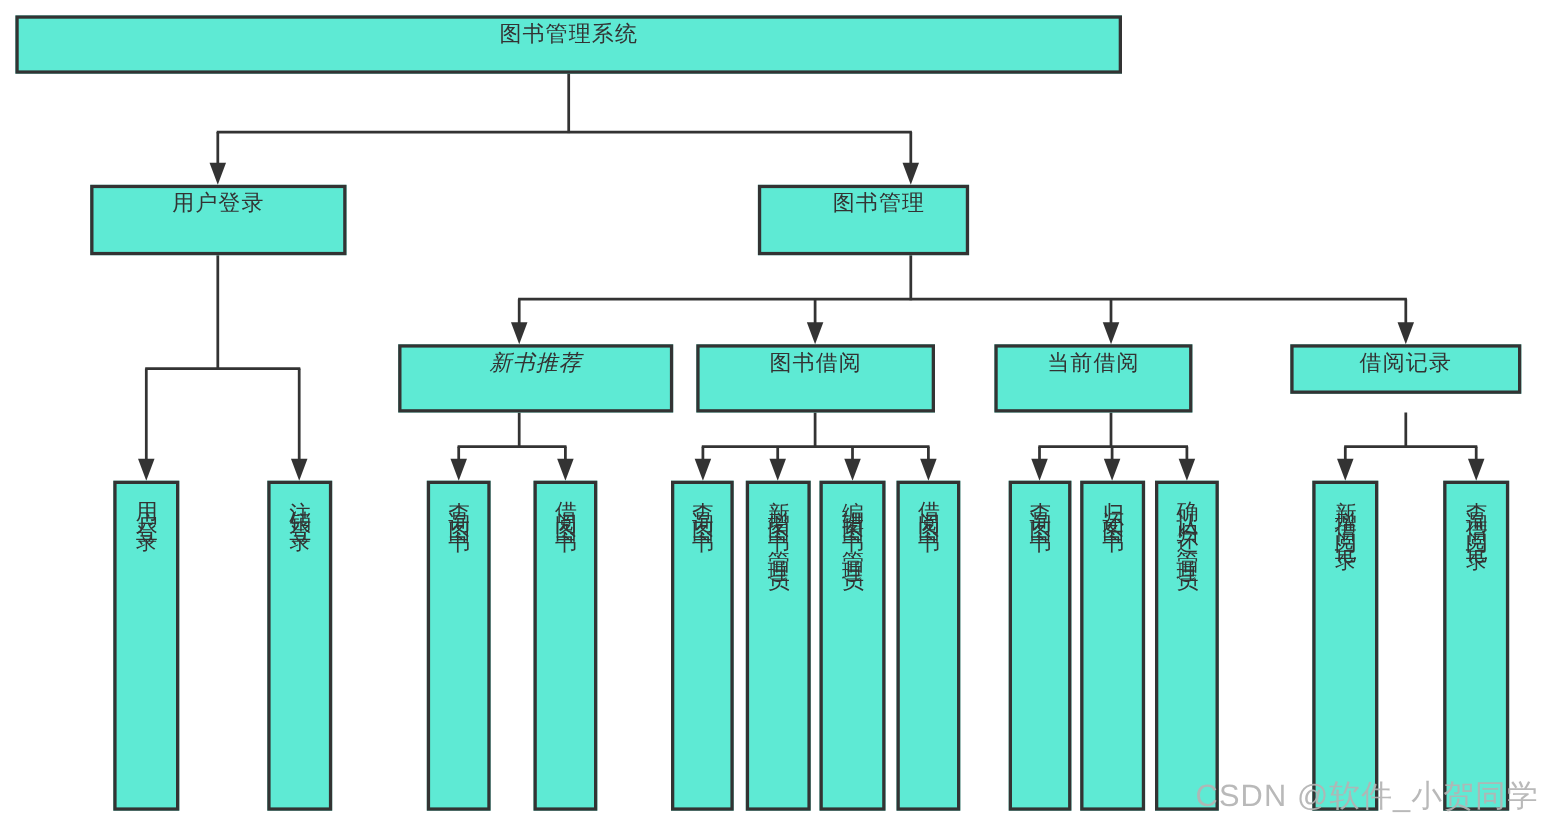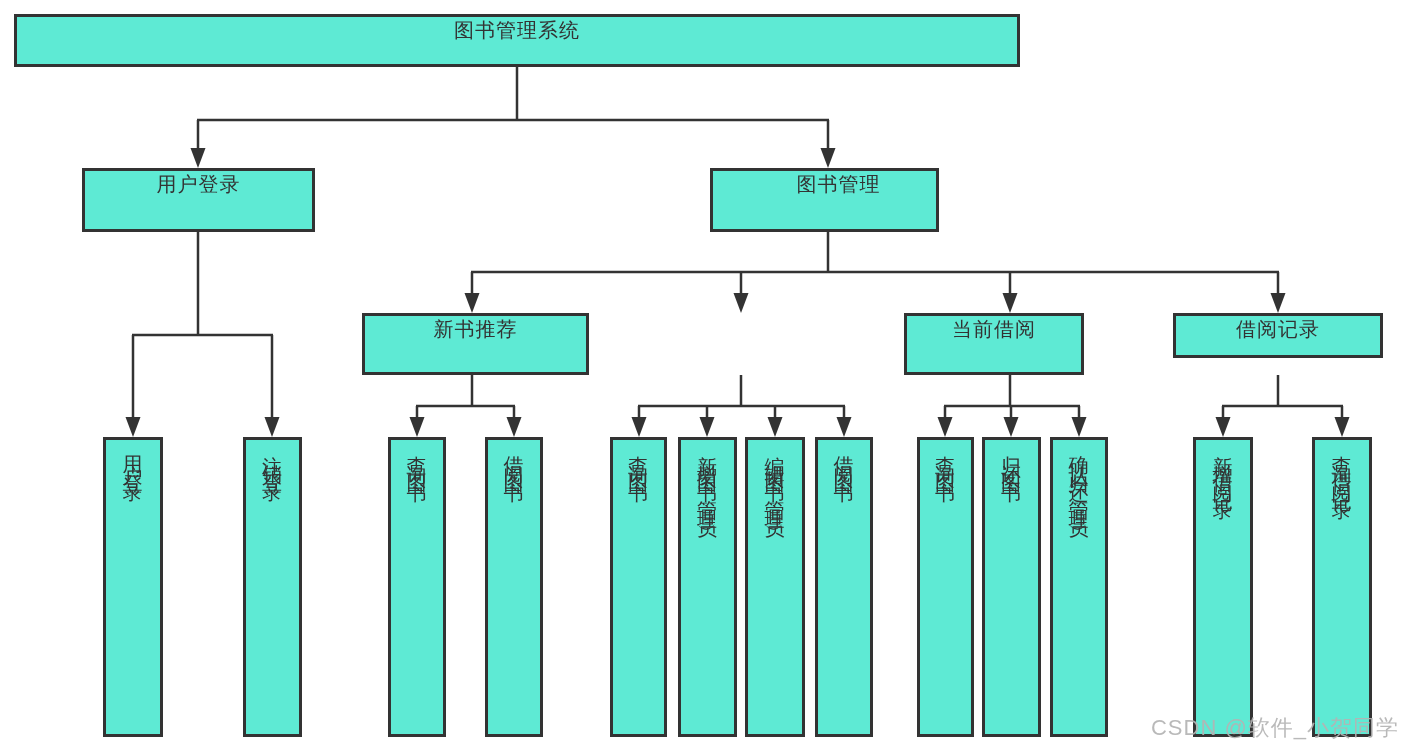--- a/index.html
+++ b/index.html
@@ -42,43 +42,43 @@
   .leaf .v-label {
     writing-mode: vertical-rl;
     text-orientation: mixed;
     letter-spacing: 9px;
     line-height: 1;
     white-space: nowrap;
   }
   
   #n-root { left: 14px;  top: 14px;  width: 1006px; height: 53px; }
   #n-l2a  { left: 82px;  top: 168px; width: 233px;  height: 64px; }
-  #n-l2b  { left: 710px; top: 168px; width: 229px;  height: 64px; padding-left: 28px; }
-  #n-l3a  { left: 362px; top: 313px; width: 227px;  height: 62px; }
+  #n-l2b  { left: 689px; top: 168px; width: 192px;  height: 64px; padding-left: 28px; }
+  #n-l3a  { left: 362px; top: 313px; width: 250px;  height: 62px; font-style: italic; }
   #n-l3b  { left: 633px; top: 313px; width: 217px;  height: 62px; }
   #n-l3c  { left: 904px; top: 313px; width: 180px;  height: 62px; }
   #n-l3d  { left: 1173px;top: 313px; width: 210px;  height: 45px; }
   #n-a1 { left: 103px;  width: 60px; }
   #n-a2 { left: 243px;  width: 59px; }
   #n-b1 { left: 388px;  width: 58px; }
   #n-b2 { left: 485px;  width: 58px; }
   #n-c1 { left: 610px;  width: 57px; }
   #n-c2 { left: 678px;  width: 59px; }
   #n-c3 { left: 745px;  width: 60px; }
   #n-c4 { left: 815px;  width: 58px; }
   #n-d1 { left: 917px;  width: 57px; }
   #n-d2 { left: 982px;  width: 59px; }
   #n-d3 { left: 1050px; width: 58px; }
   #n-e1 { left: 1193px; width: 60px; }
   #n-e2 { left: 1312px; width: 60px; }
   .watermark {
     position: absolute;
     right: 6px;
     bottom: 4px;
-    font-size: 22px;
+    font-size: 28px;
     color: #b4b4b4;
     opacity: 0.92;
     letter-spacing: 1px;
     white-space: nowrap;
     z-index: 5;
   }
   svg line { stroke: #333333; stroke-width: 2.5; }
   svg polygon { fill: #333333; stroke: none; }
 </style>
 </head>
@@ -155,20 +155,23 @@
   <div class="node" id="n-l2a">
     <span class="h-label">用户登录</span>
   </div>
   <div class="node" id="n-l2b">
     <span class="h-label">图书管理</span>
   </div>
 
   <div class="node" id="n-l3a">
     <span class="h-label">新书推荐</span>
   </div>
+  <div class="node" id="n-l3b">
+    <span class="h-label">图书借阅</span>
+  </div>
   <div class="node" id="n-l3c">
     <span class="h-label">当前借阅</span>
   </div>
   <div class="node" id="n-l3d">
     <span class="h-label">借阅记录</span>
   </div>
 
   <div class="node leaf" id="n-a1">
     <span class="v-label">用户登录</span>
   </div>

